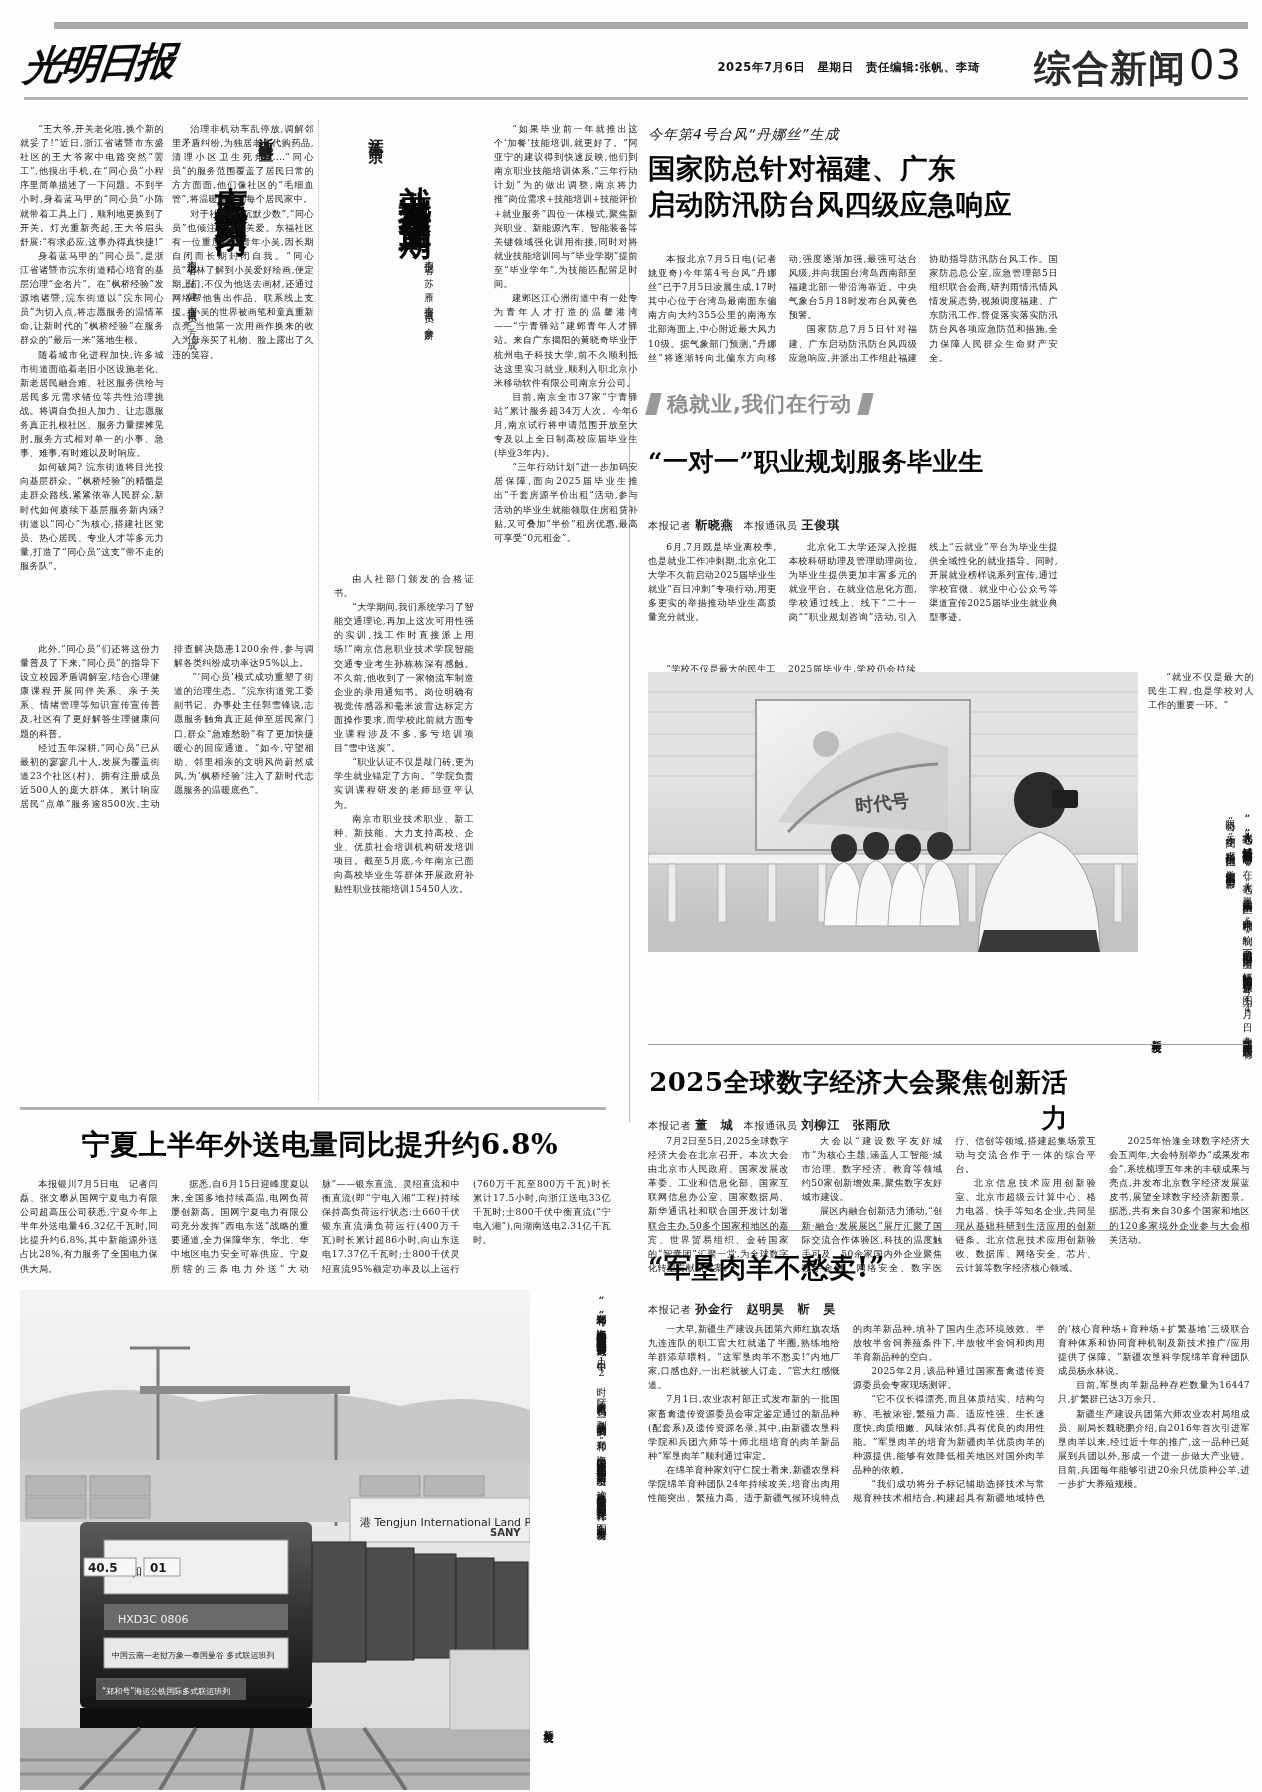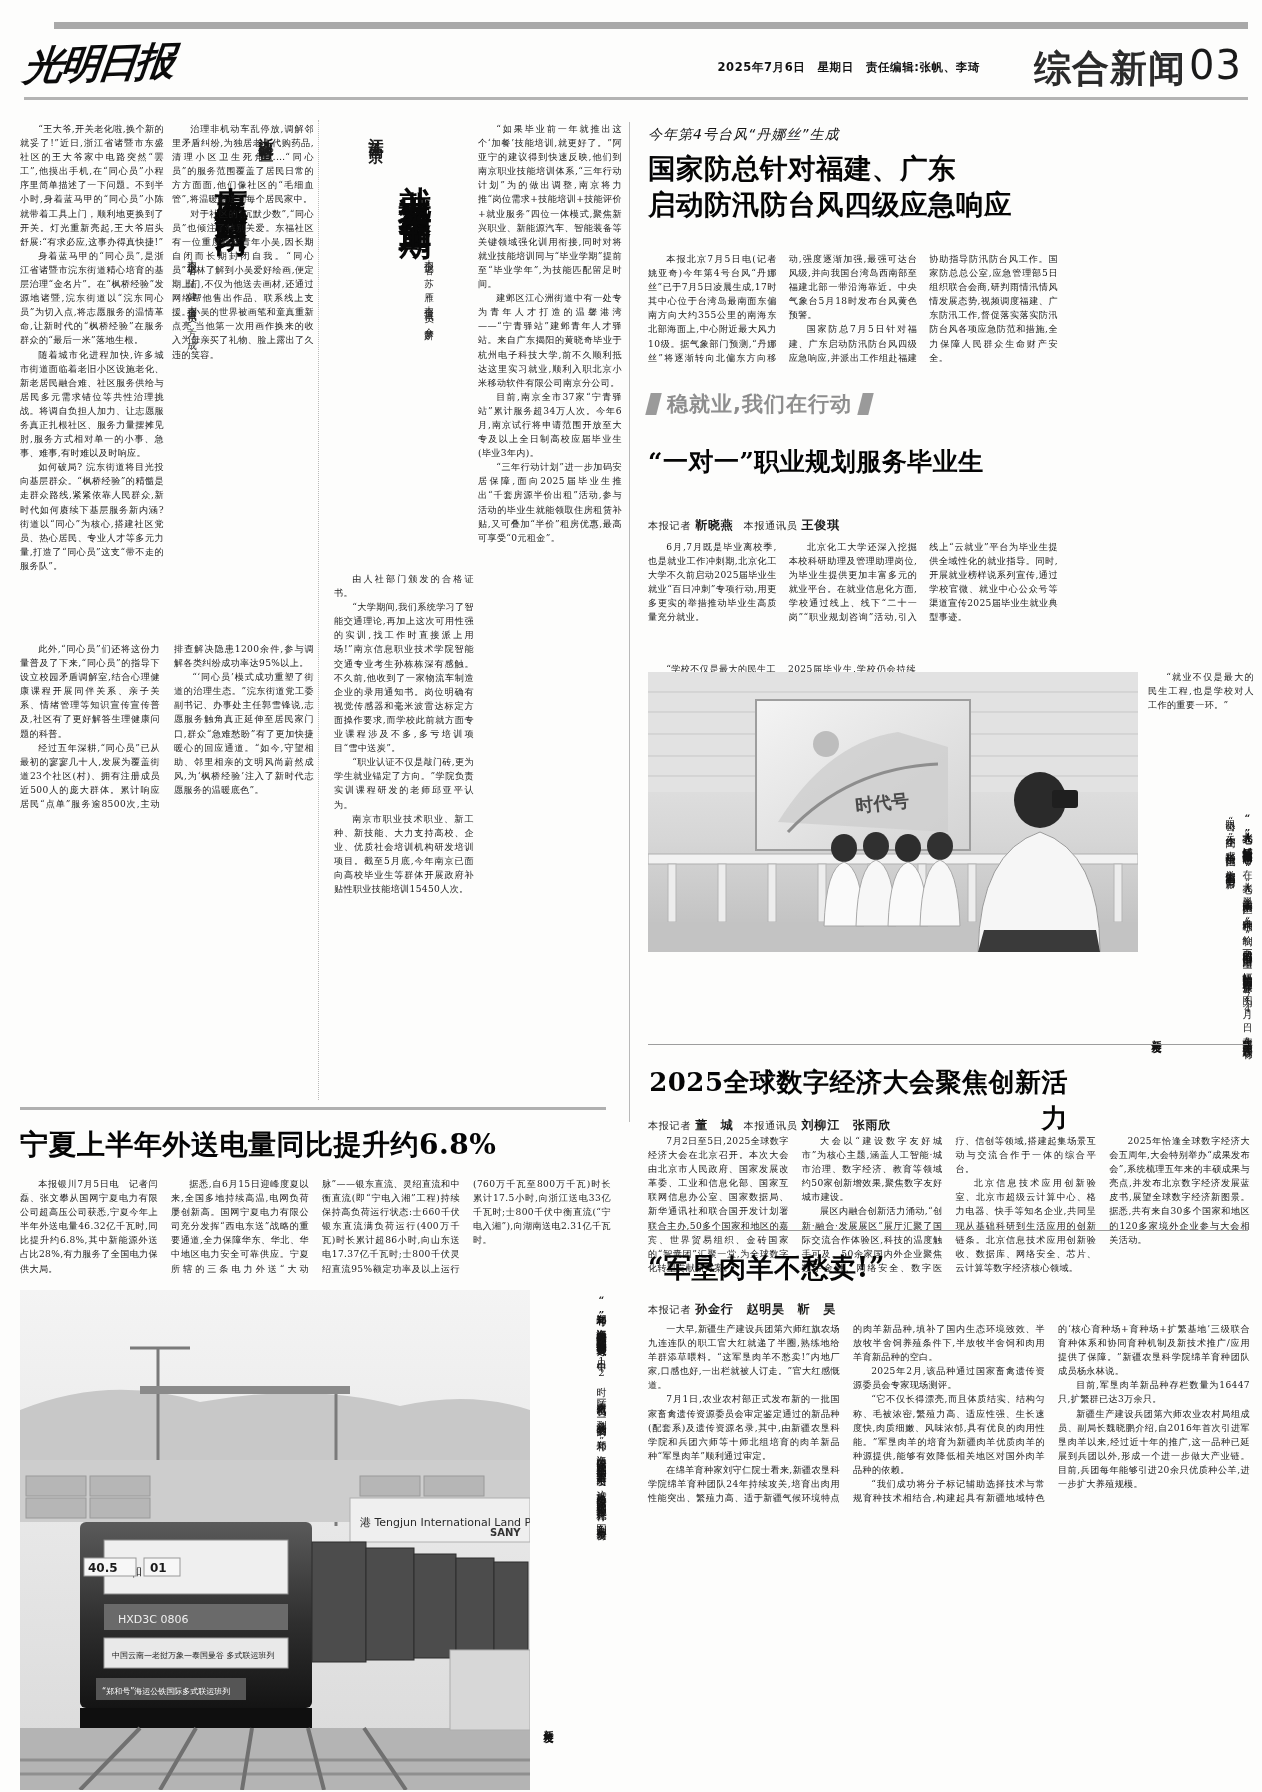--- a/index.html
+++ b/index.html
@@ -150,21 +150,21 @@
   <div class="vblock vhead-sub" style="left:366px; top:104px; height:110px;">江苏南京:</div>
   <div class="vblock vhead-main" style="left:392px; top:138px; height:350px;">就业支持覆盖全周期</div>
   <div class="vblock vbyline" style="left:422px; top:230px; height:230px;">本报记者　苏　雁　本报通讯员　余梦娇</div>
 
   <div class="col-text" style="position:absolute; left:334px; top:550px; width:140px; height:530px;">
     <p>由人社部门颁发的合格证书。</p>
     <p>“大学期间,我们系统学习了智能交通理论,再加上这次可用性强的实训,找工作时直接派上用场!”南京信息职业技术学院智能交通专业考生孙栋栋深有感触。不久前,他收到了一家物流车制造企业的录用通知书。岗位明确有视觉传感器和毫米波雷达标定方面操作要求,而学校此前就方面专业课程涉及不多,多亏培训项目“雪中送炭”。</p>
     <p>“职业认证不仅是敲门砖,更为学生就业锚定了方向。”学院负责实训课程研发的老师邱亚平认为。</p>
     <p>南京市职业技术职业、新工种、新技能、大力支持高校、企业、优质社会培训机构研发培训项目。截至5月底,今年南京已面向高校毕业生等群体开展政府补贴性职业技能培训15450人次。</p>
   </div>
-  <div class="col-text" style="position:absolute; left:478px; top:100px; width:144px; height:980px;">
+  <div class="col-text" style="position:absolute; left:494px; top:100px; width:144px; height:980px;">
     <p>“如果毕业前一年就推出这个‘加餐’技能培训,就更好了。”阿亚宁的建议得到快速反映,他们到南京职业技能培训体系,“三年行动计划”为的做出调整,南京将力推“岗位需求+技能培训+技能评价+就业服务”四位一体模式,聚焦新兴职业、新能源汽车、智能装备等关键领域强化训用衔接,同时对将就业技能培训同与“毕业学期”提前至“毕业学年”,为技能匹配留足时间。</p>
     <p>建邺区江心洲街道中有一处专为青年人才打造的温馨港湾——“宁青驿站”建邺青年人才驿站。来自广东揭阳的黄晓奇毕业于杭州电子科技大学,前不久顺利抵达这里实习就业,顺利入职北京小米移动软件有限公司南京分公司。</p>
     <p>目前,南京全市37家“宁青驿站”累计服务超34万人次。今年6月,南京试行将申请范围开放至大专及以上全日制高校应届毕业生(毕业3年内)。</p>
     <p>“三年行动计划”进一步加码安居保障,面向2025届毕业生推出“千套房源半价出租”活动,参与活动的毕业生就能领取住房租赁补贴,又可叠加“半价”租房优惠,最高可享受“0元租金”。</p>
   </div>
 
   <div style="position:absolute; left:648px; top:104px; width:410px;">
     <div class="eyebrow">今年第4号台风“丹娜丝”生成</div>
     <div class="bighead">国家防总针对福建、广东</div>
     <div class="bighead">启动防汛防台风四级应急响应</div>
@@ -290,21 +290,21 @@
     <p>一大早,新疆生产建设兵团第六师红旗农场九连连队的职工官大红就递了半圈,熟练地给羊群添草喂料。“这军垦肉羊不愁卖!”内地厂家,口感也好,一出栏就被人订走。”官大红感慨道。</p>
     <p>7月1日,农业农村部正式发布新的一批国家畜禽遗传资源委员会审定鉴定通过的新品种(配套系)及遗传资源名录,其中,由新疆农垦科学院和兵团六师等十师北组培育的肉羊新品种“军垦肉羊”顺利通过审定。</p>
     <p>在绵羊育种家刘守仁院士看来,新疆农垦科学院绵羊育种团队24年持续攻关,培育出肉用性能突出、繁殖力高、适于新疆气候环境特点的肉羊新品种,填补了国内生态环境致效、半放牧半舍饲养殖条件下,半放牧半舍饲和肉用羊育新品种的空白。</p>
     <p>2025年2月,该品种通过国家畜禽遗传资源委员会专家现场测评。</p>
     <p>“它不仅长得漂亮,而且体质结实、结构匀称、毛被浓密,繁殖力高、适应性强、生长速度快,肉质细嫩、风味浓郁,具有优良的肉用性能。”军垦肉羊的培育为新疆肉羊优质肉羊的种源提供,能够有效降低相关地区对国外肉羊品种的依赖。</p>
     <p>“我们成功将分子标记辅助选择技术与常规育种技术相结合,构建起具有新疆地域特色的‘核心育种场+育种场+扩繁基地’三级联合育种体系和协同育种机制及新技术推广/应用提供了保障。”新疆农垦科学院绵羊育种团队成员杨永林说。</p>
     <p>目前,军垦肉羊新品种存栏数量为16447只,扩繁群已达3万余只。</p>
     <p>新疆生产建设兵团第六师农业农村局组成员、副局长魏晓鹏介绍,自2016年首次引进军垦肉羊以来,经过近十年的推广,这一品种已延展到兵团以外,形成一个进一步做大产业链。目前,兵团每年能够引进20余只优质种公羊,进一步扩大养殖规模。</p>
   </div>
 
-  <div class="bighead" style="position:absolute; left:20px; top:1105px; width:600px; font-size:28px;">宁夏上半年外送电量同比提升约6.8%</div>
+  <div class="bighead" style="position:absolute; left:20px; top:1105px; width:600px; font-size:28px;text-align:center;">宁夏上半年外送电量同比提升约6.8%</div>
   <div class="col-text" style="position:absolute; left:20px; top:1155px; width:440px; height:100px; column-count:3; column-gap:13px;">
     <p>本报银川7月5日电　记者闫磊、张文攀从国网宁夏电力有限公司超高压公司获悉,宁夏今年上半年外送电量46.32亿千瓦时,同比提升约6.8%,其中新能源外送占比28%,有力服务了全国电力保供大局。</p>
     <p>据悉,自6月15日迎峰度夏以来,全国多地持续高温,电网负荷屡创新高。国网宁夏电力有限公司充分发挥“西电东送”战略的重要通道,全力保障华东、华北、华中地区电力安全可靠供应。宁夏所辖的三条电力外送“大动脉”——银东直流、灵绍直流和中衡直流(即“宁电入湘”工程)持续保持高负荷运行状态:士660千伏银东直流满负荷运行(400万千瓦)时长累计超86小时,向山东送电17.37亿千瓦时;士800千伏灵绍直流95%额定功率及以上运行(760万千瓦至800万千瓦)时长累计17.5小时,向浙江送电33亿千瓦时;士800千伏中衡直流(“宁电入湘”),向湖南送电2.31亿千瓦时。</p>
   </div>
 
   <div class="photo" style="left:20px; top:1268px; width:510px; height:500px;">
     <svg width="510" height="500" viewBox="0 0 510 500" preserveAspectRatio="none">
       <defs>
         <linearGradient id="sky2" x1="0" y1="0" x2="0" y2="1">
           <stop offset="0%" stop-color="#f4f4f4"></stop>

